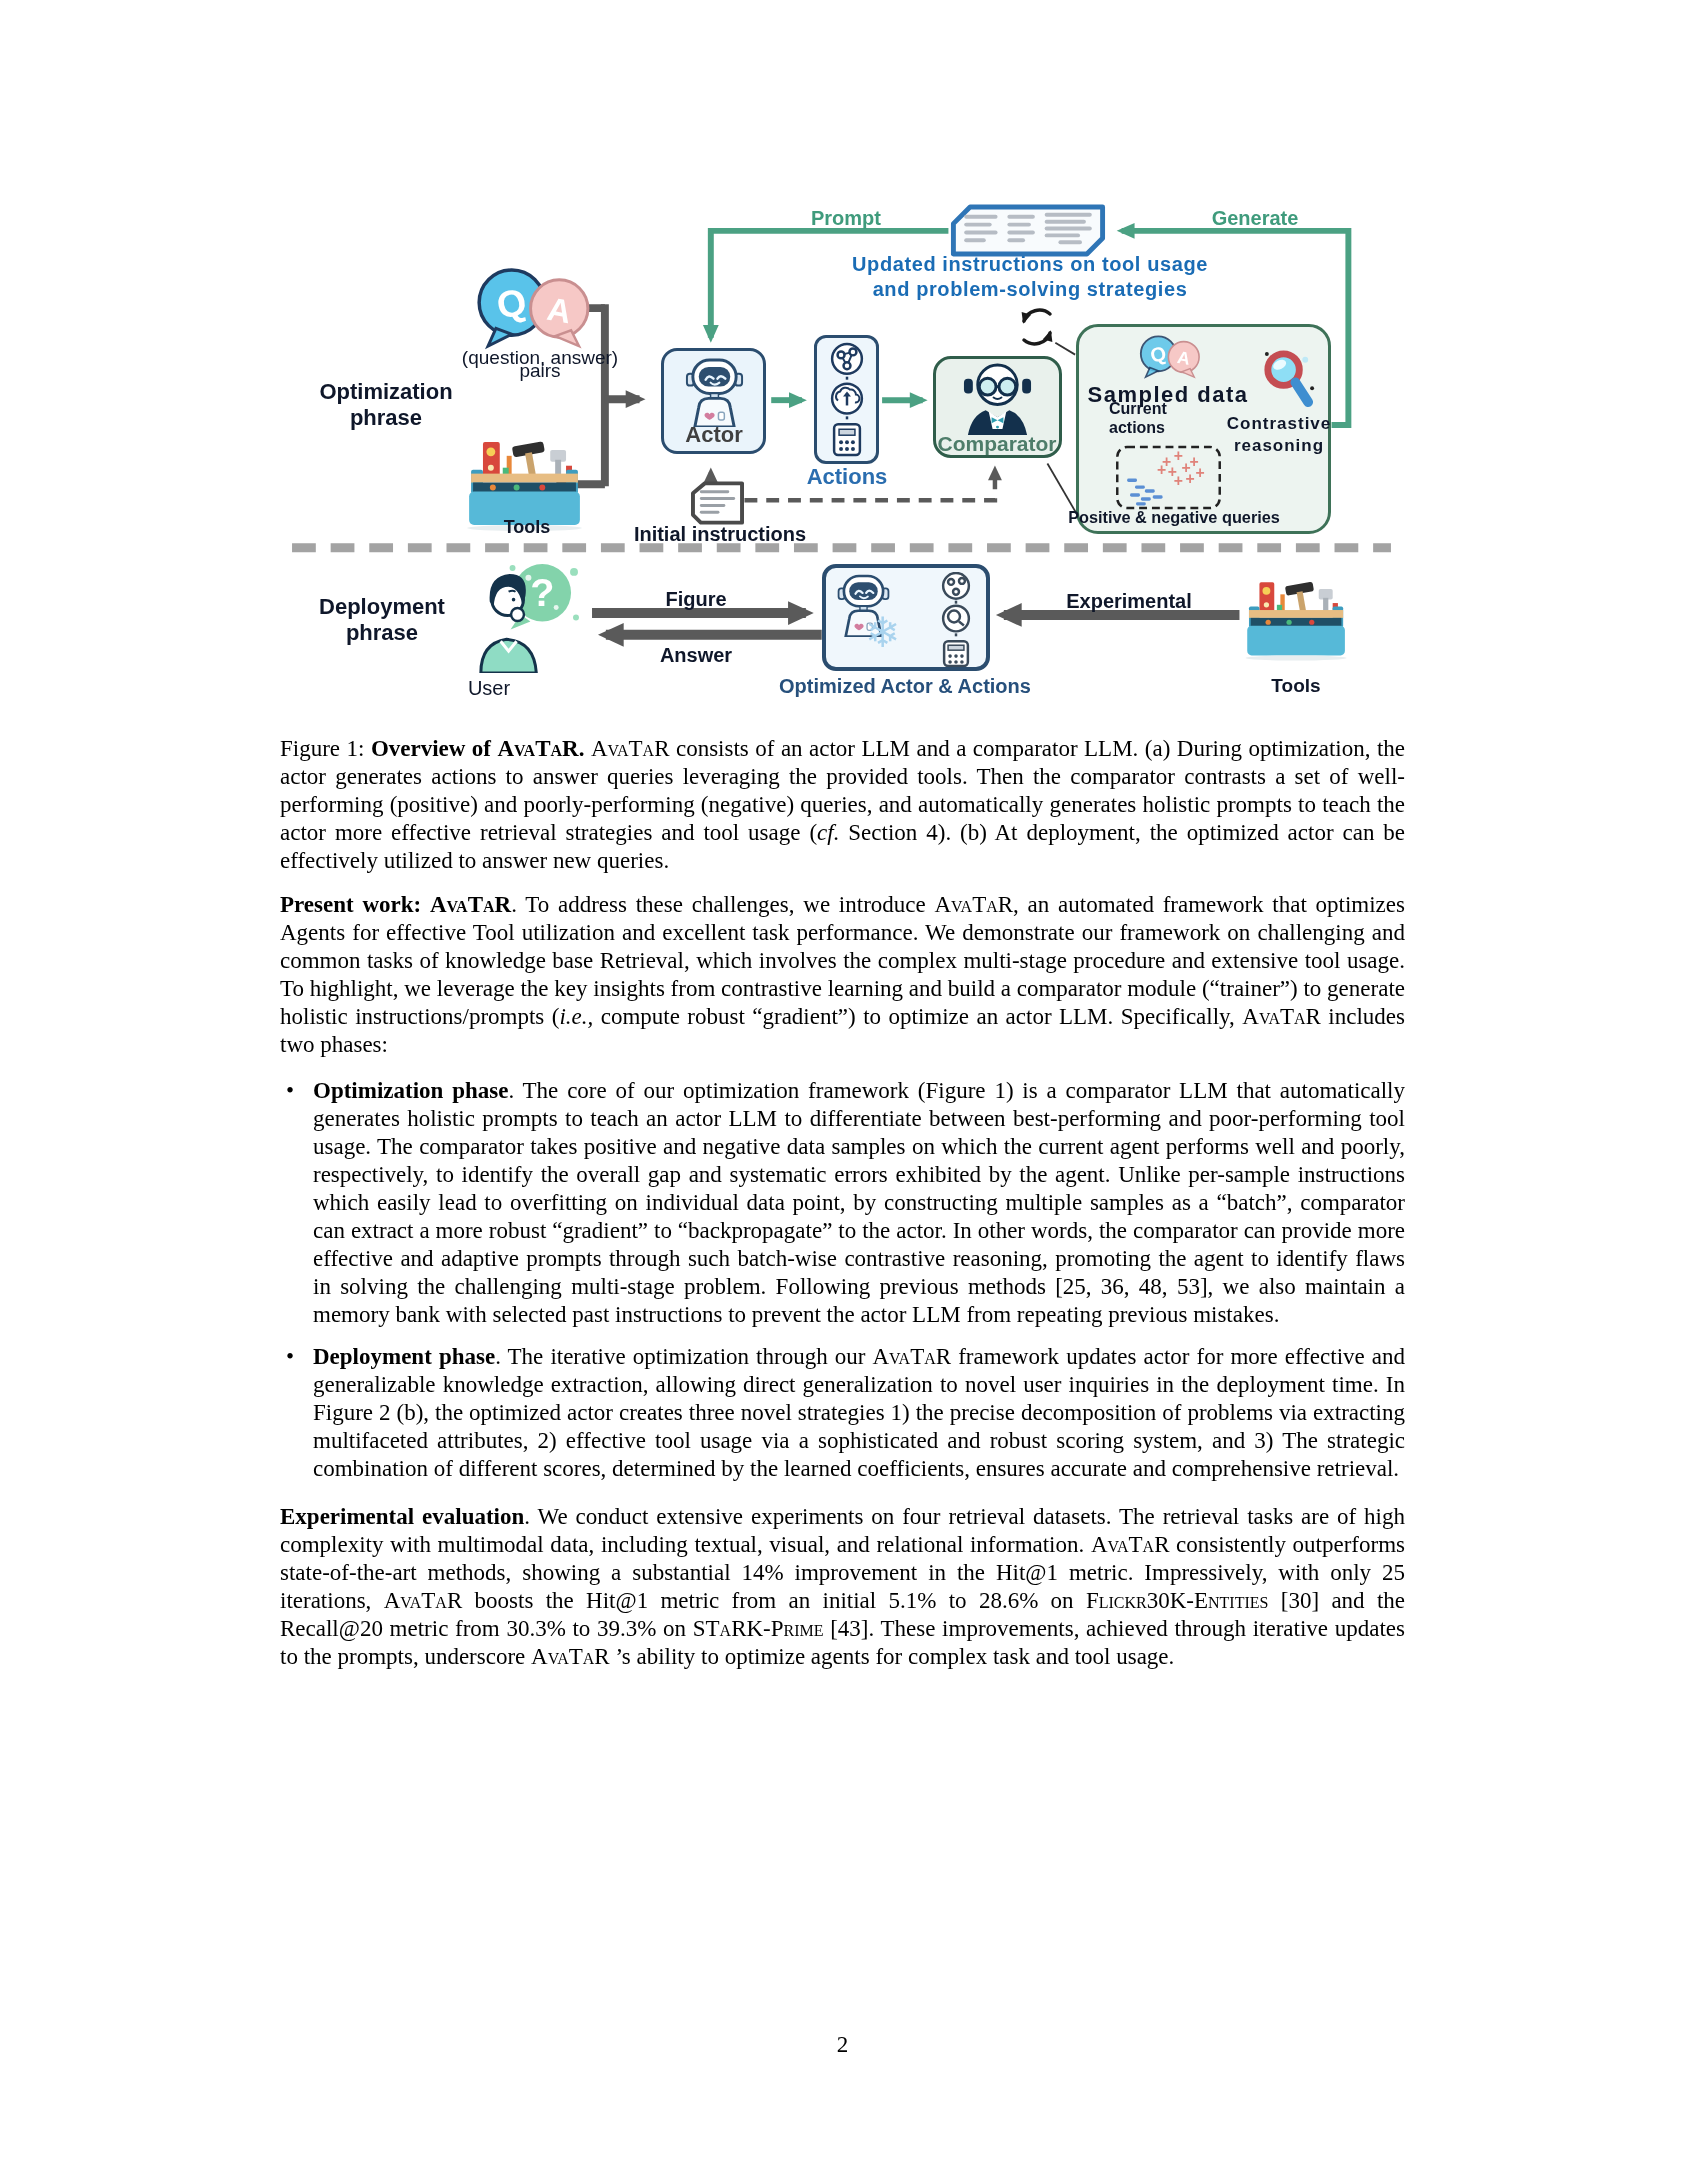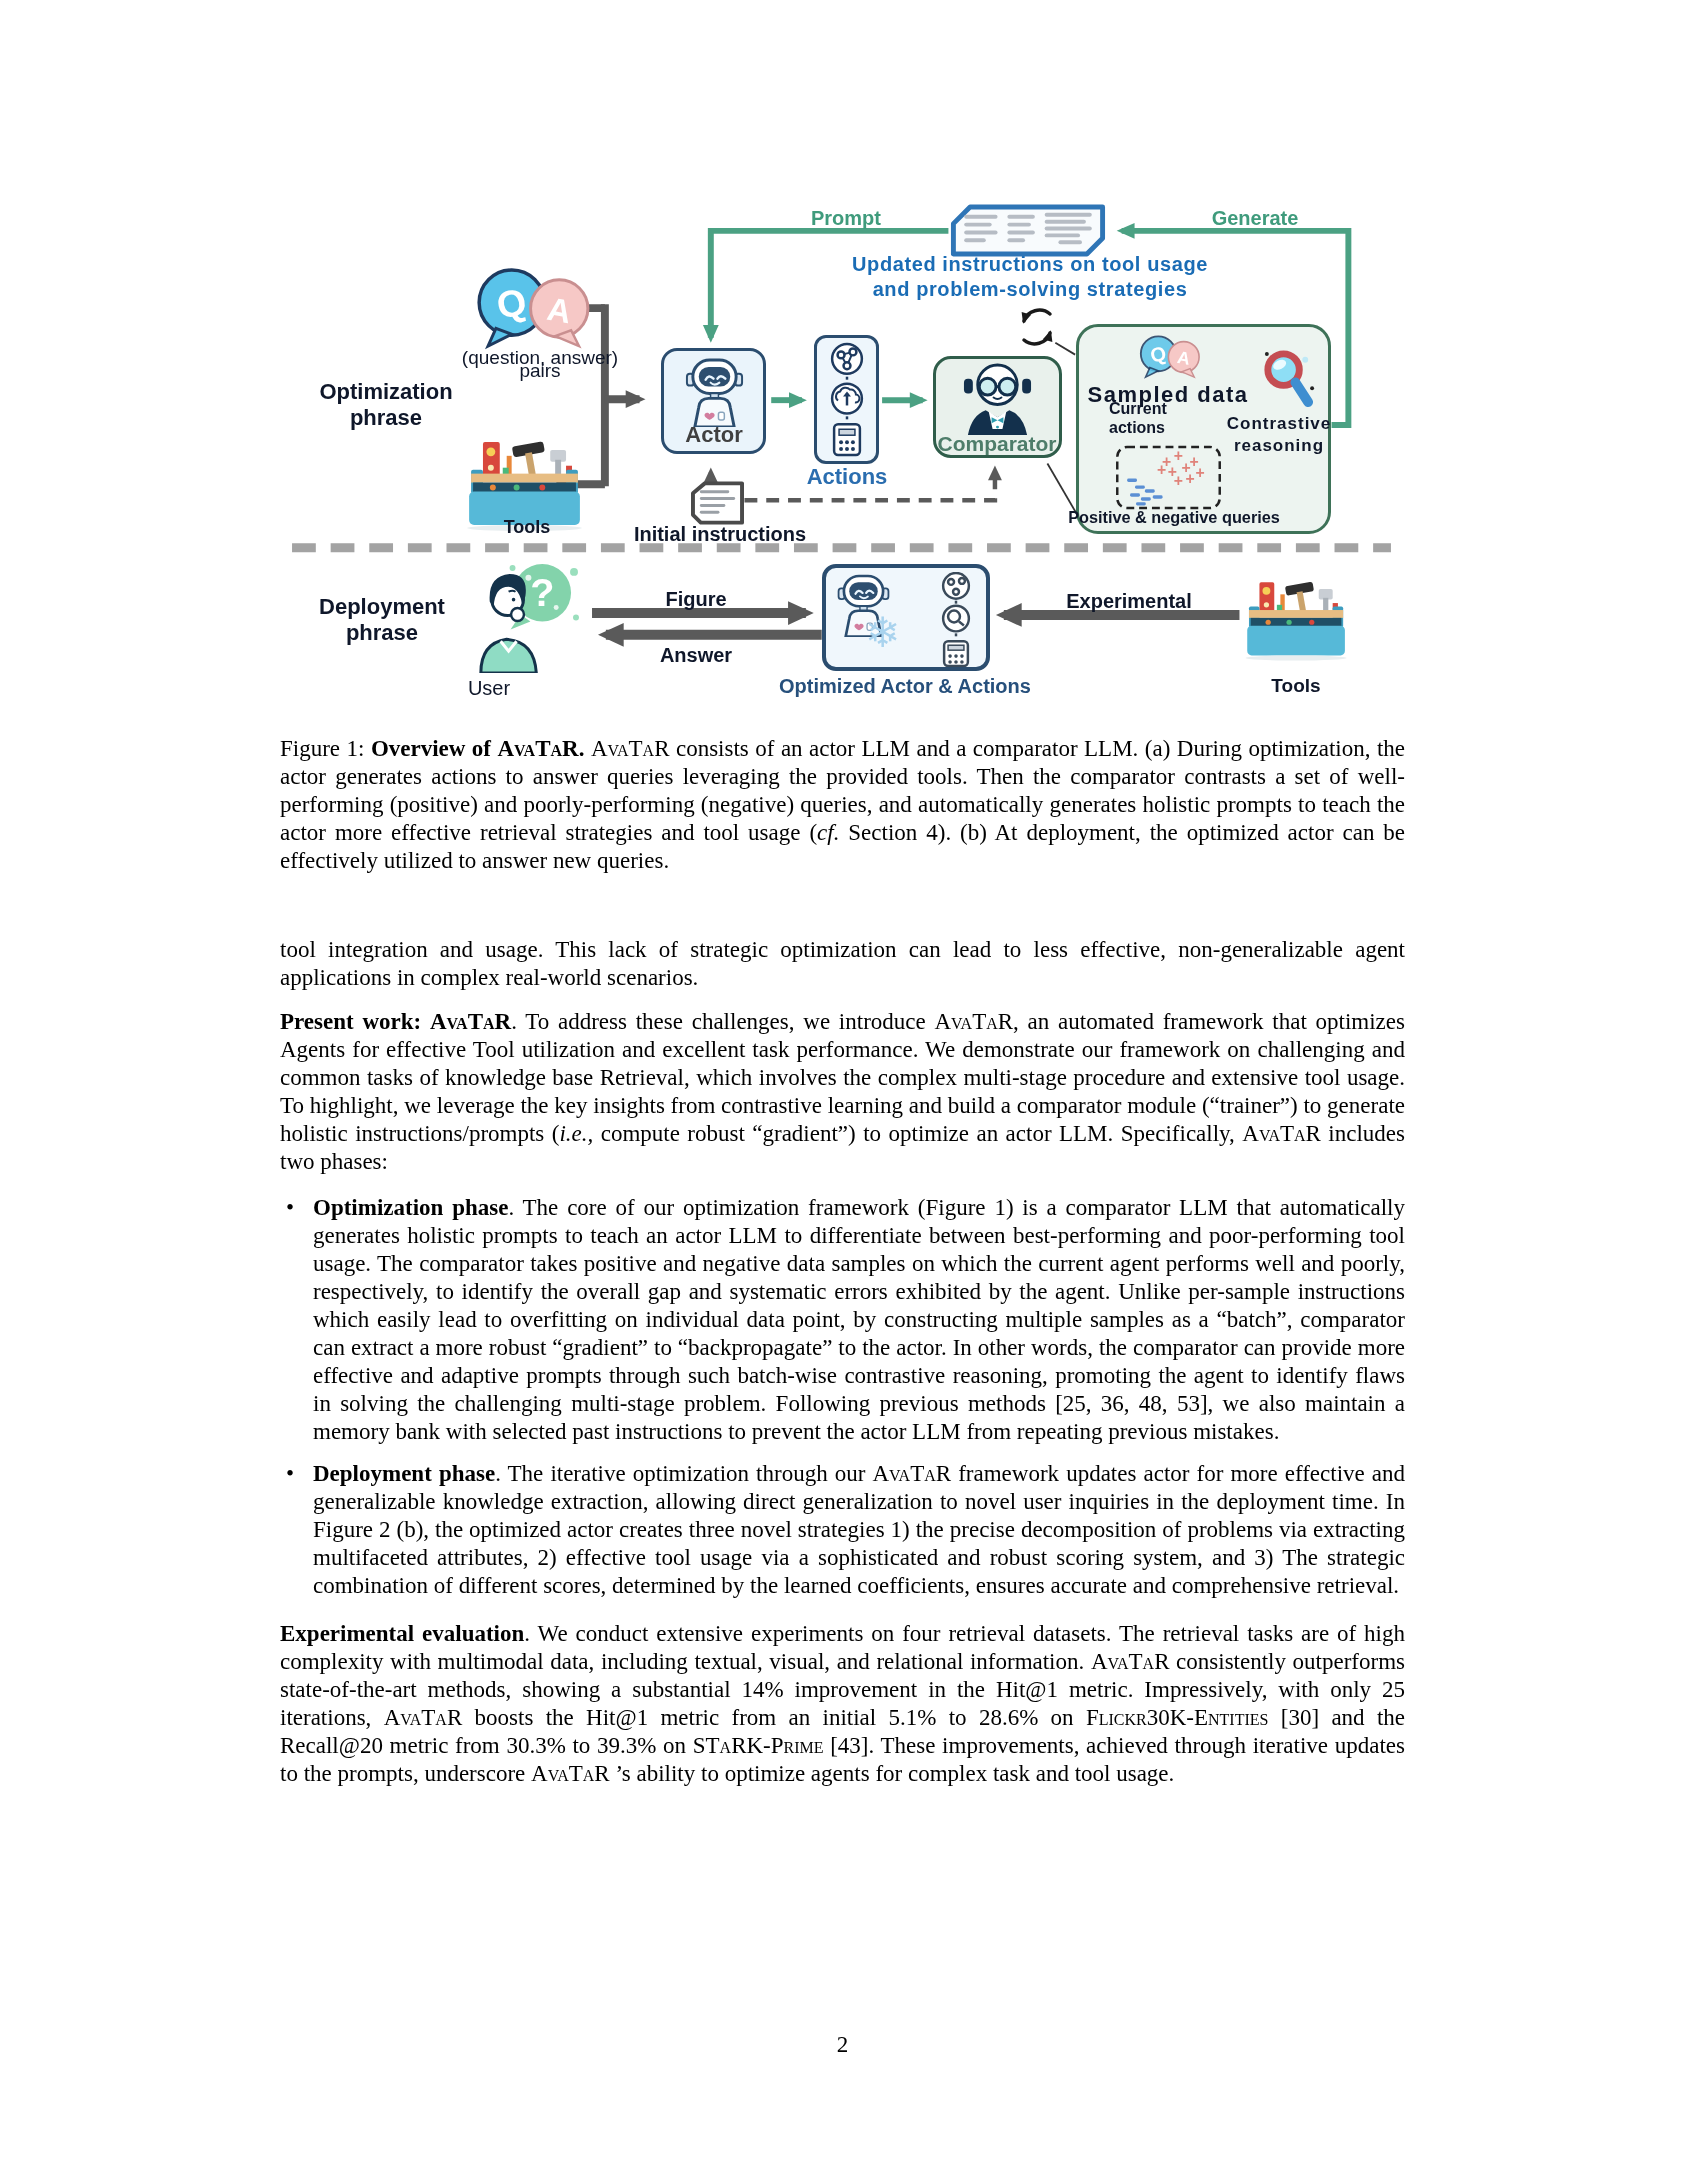--- a/index.html
+++ b/index.html
@@ -385,21 +385,20 @@
         <circle cx="54" cy="48" r="3" fill="#49b97c"></circle>
         <circle cx="80" cy="48" r="3" fill="#d8483c"></circle>
       <rect x="6" y="52" width="112" height="34" rx="5" fill="#56b9d8"></rect>
       <ellipse cx="62" cy="89" rx="58" ry="3" fill="#e8eef0"></ellipse>
     </svg>
     <div class="fig-label lab-sm" style="left:1296px;top:675px;font-size:19px;">Tools</div>
   </div>
 
   <div class="textcol">
     <p class="p-caption"><span>Figure 1: </span><span class="seg-b">Overview of </span><span class="seg-b seg-sc">AvaTaR</span><span class="seg-b">. </span><span class="seg-sc">AvaTaR</span><span> consists of an actor LLM and a comparator LLM. (a) During optimization, the actor generates actions to answer queries leveraging the provided tools. Then the comparator contrasts a set of well-performing (positive) and poorly-performing (negative) queries, and automatically generates holistic prompts to teach the actor more effective retrieval strategies and tool usage (</span><span class="seg-i">cf.</span><span> Section 4). (b) At deployment, the optimized actor can be effectively utilized to answer new queries.</span></p>
-    <p class="p-intro"><span>tool integration and usage.  This lack of strategic optimization can lead to less effective, non-generalizable agent applications in complex real-world scenarios.</span></p>
     <p class="p-present"><span class="seg-b">Present work: </span><span class="seg-b seg-sc">AvaTaR</span><span>. To address these challenges, we introduce </span><span class="seg-sc">AvaTaR</span><span>, an automated framework that optimizes Agents for effective Tool utilization and excellent task performance.  We demonstrate our framework on challenging and common tasks of knowledge base Retrieval, which involves the complex multi-stage procedure and extensive tool usage. To highlight, we leverage the key insights from contrastive learning and build a comparator module (“trainer”) to generate holistic instructions/prompts (</span><span class="seg-i">i.e.,</span><span> compute robust “gradient”) to optimize an actor LLM.  Specifically, </span><span class="seg-sc">AvaTaR</span><span> includes two phases:</span></p>
     <div class="bullets">
       <div class="bullet-item">
         <span class="bullet-mark">•</span>
         <p><span class="seg-b">Optimization phase</span><span>. The core of our optimization framework (Figure 1) is a comparator LLM that automatically generates holistic prompts to teach an actor LLM to differentiate between best-performing and poor-performing tool usage. The comparator takes positive and negative data samples on which the current agent performs well and poorly, respectively, to identify the overall gap and systematic errors exhibited by the agent. Unlike per-sample instructions which easily lead to overfitting on individual data point, by constructing multiple samples as a “batch”, comparator can extract a more robust “gradient” to “backpropagate” to the actor. In other words, the comparator can provide more effective and adaptive prompts through such batch-wise contrastive reasoning, promoting the agent to identify flaws in solving the challenging multi-stage problem.  Following previous methods [25, 36, 48, 53], we also maintain a memory bank with selected past instructions to prevent the actor LLM from repeating previous mistakes.</span></p>
       </div>
       <div class="bullet-item">
         <span class="bullet-mark">•</span>
         <p><span class="seg-b">Deployment phase</span><span>. The iterative optimization through our </span><span class="seg-sc">AvaTaR</span><span> framework updates actor for more effective and generalizable knowledge extraction, allowing direct generalization to novel user inquiries in the deployment time. In Figure 2 (b), the optimized actor creates three novel strategies 1) the precise decomposition of problems via extracting multifaceted attributes, 2) effective tool usage via a sophisticated and robust scoring system, and 3) The strategic combination of different scores, determined by the learned coefficients, ensures accurate and comprehensive retrieval.</span></p>
       </div>

